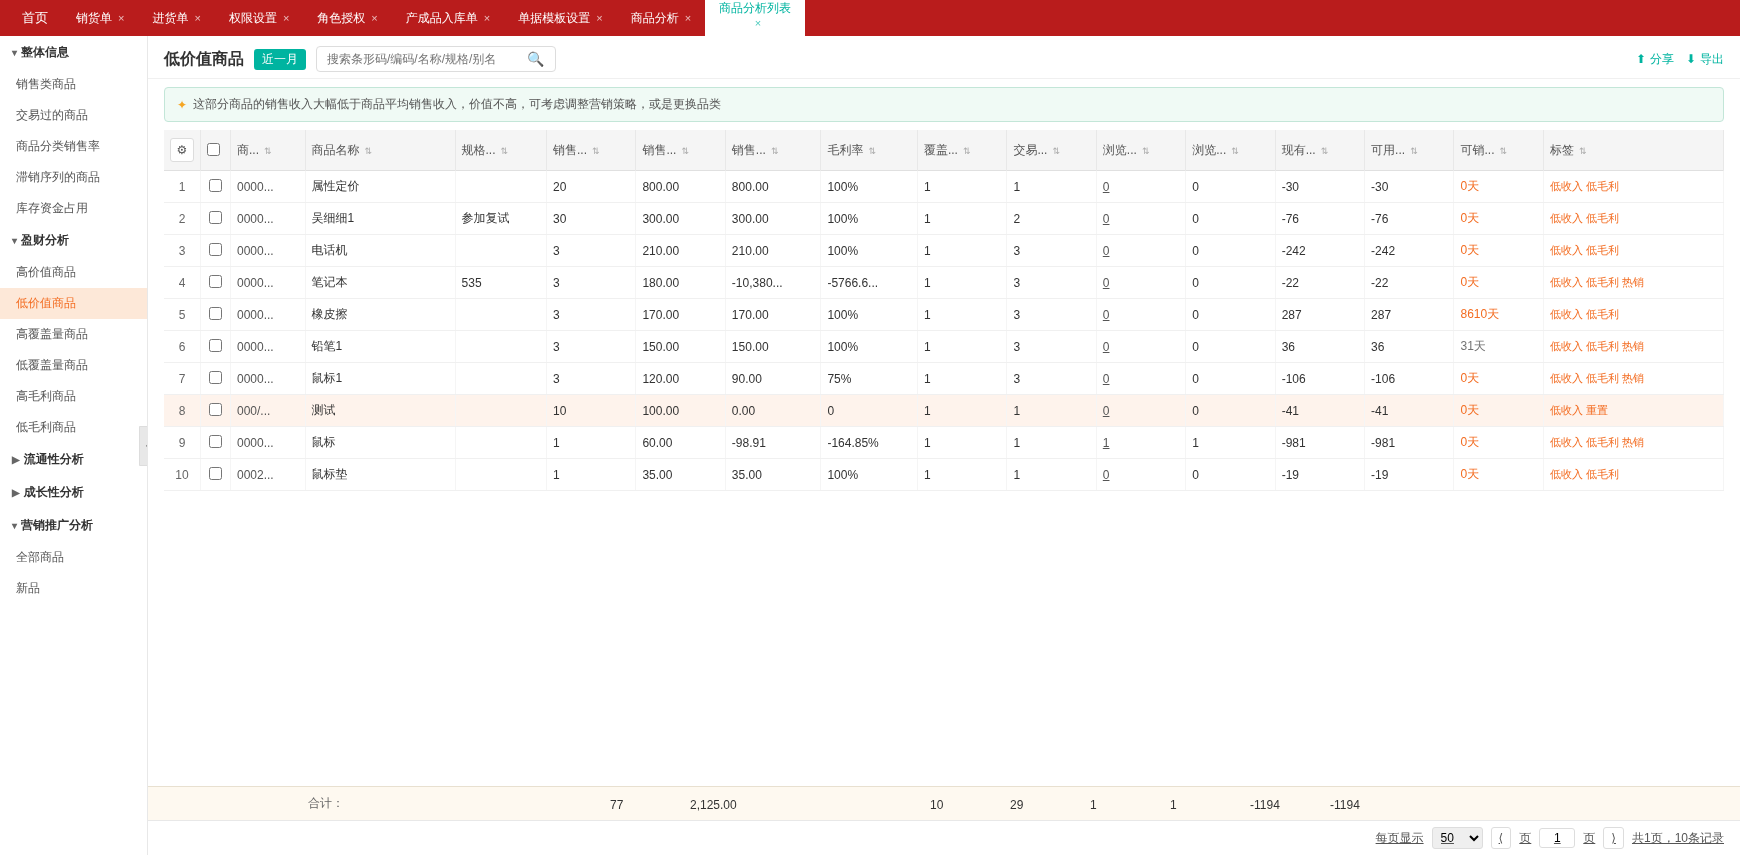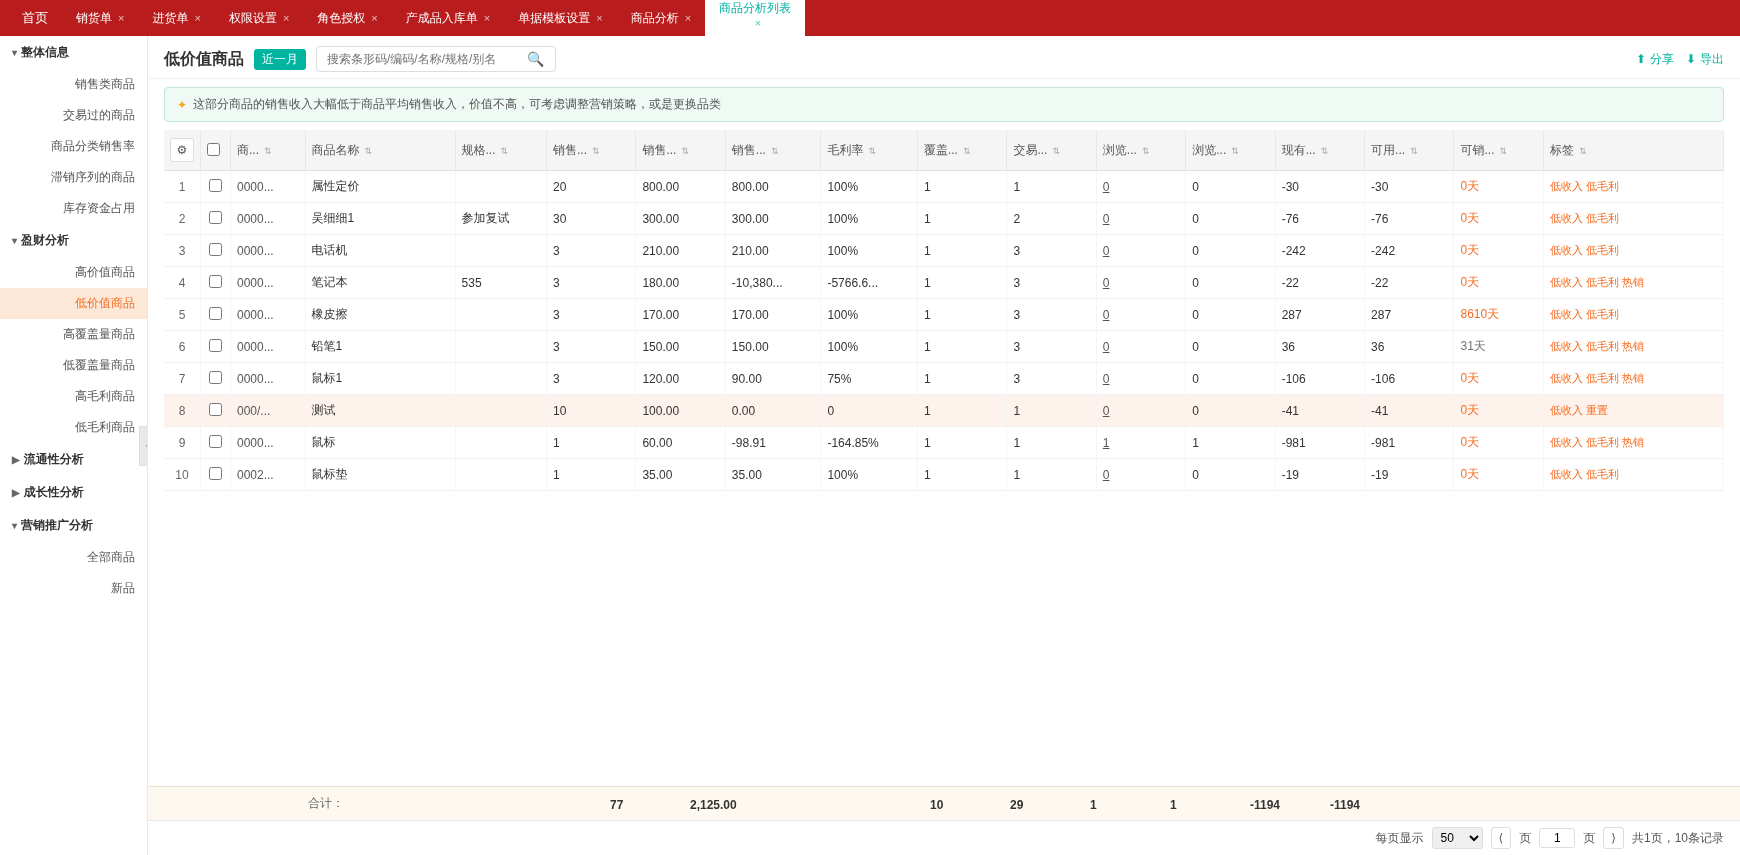--- a/index.html
+++ b/index.html
@@ -50,21 +50,20 @@
       align-items: center;
       gap: 4px;
       cursor: pointer;
     }
     .sidebar-group-header .arrow { font-size: 10px; color: #666; }
     .sidebar-item {
       padding: 7px 12px 7px 16px;
       color: #555;
       cursor: pointer;
       font-size: 12px;
-      text-align: right;
     }
     .sidebar-item.active { background: #fde8d8; color: #f36c21; }
 
     
     .content-area {
       flex: 1;
       display: flex;
       flex-direction: column;
       overflow: hidden;
       background: #fff;
@@ -187,40 +186,40 @@
       display: flex;
       align-items: flex-end;
       gap: 0;
       font-size: 12px;
     }
     .summary-label { color: #666; width: 200px; text-align: right; padding-right: 20px; }
     .summary-values {
       display: flex;
       gap: 0;
       flex: 1;
-      font-weight: bold;
     }
     .summary-cell { 
       padding: 0 6px; 
       min-width: 80px; 
       text-align: left;
       color: #333;
     }
 
     
     .pagination-bar {
       background: #fff;
       border-top: 1px solid #e8e8e8;
       padding: 6px 16px;
       display: flex;
       align-items: center;
       justify-content: flex-end;
       gap: 8px;
       font-size: 12px;
       color: #555;
+      text-decoration: underline;
     }
     .pagination-btn {
       border: 1px solid #ddd;
       background: #fff;
       padding: 3px 7px;
       cursor: pointer;
       border-radius: 3px;
       font-size: 12px;
       color: #555;
     }

